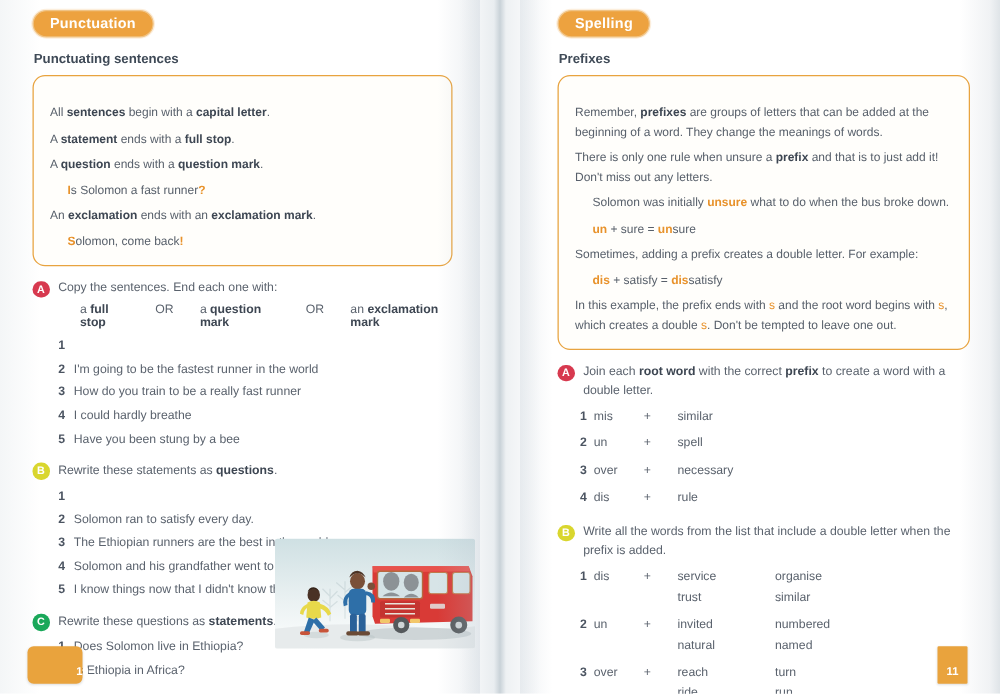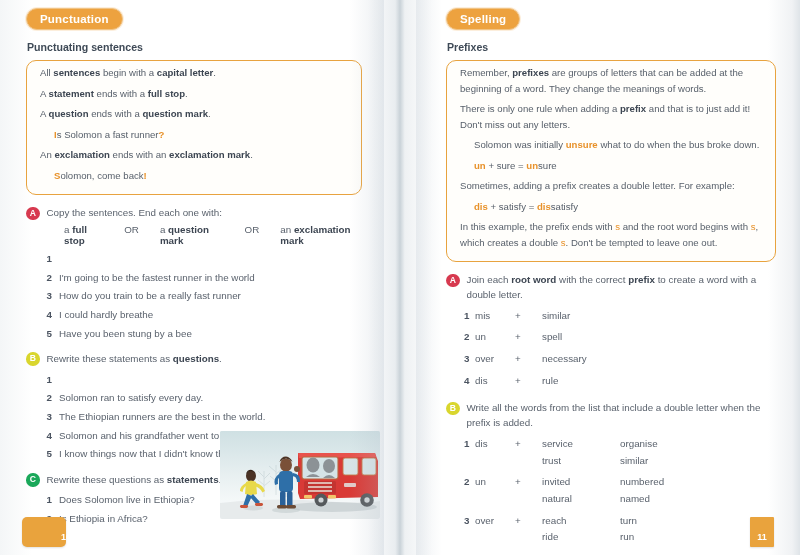--- a/index.html
+++ b/index.html
@@ -79,21 +79,21 @@
     font-weight: bold;
     color: #3f4a57;
     margin: 11px 0 7px 1px;
   }
 
   
   .info-box {
     border: 1.4px solid #e8a33f;
     border-radius: 10px;
     background: #fffefb;
-    padding: 4px 13px 11px 13px;
+    padding: 22px 13px 11px 13px;
   }
   .info-box p {
     font-size: 9.6px;
     line-height: 1.62;
     color: #58606b;
     margin-bottom: 5px;
   }
   .info-box p:last-child { margin-bottom: 0; }
   .info-box p.example {
     margin-left: 14px;
@@ -423,21 +423,21 @@
 
       <span class="section-badge">Spelling</span>
 
       <div class="subheading">Prefixes</div>
 
       <div class="info-box">
         <p>
           <span>Remember, </span><b>prefixes</b><span> are groups of letters that can be added at the beginning of a word. They change the meanings of words.</span>
         </p>
         <p>
-          <span>There is only one rule when adding a </span><b>prefix</b><span> and that is to just add it! Don't miss out any letters.</span>
+          <span>There is only one rule when unsure a </span><b>prefix</b><span> and that is to just add it! Don't miss out any letters.</span>
         </p>
         <p class="example">
           <span>Solomon was initially </span><span class="hl">unsure</span><span> what to do when the bus broke down.</span>
         </p>
         <p class="example">
           <span class="hl">un</span><span> + sure = </span><span class="hl">un</span><span>sure</span>
         </p>
         <p>Sometimes, adding a prefix creates a double letter. For example:</p>
         <p class="example">
           <span class="hl">dis</span><span> + satisfy = </span><span class="hl">dis</span><span>satisfy</span>

